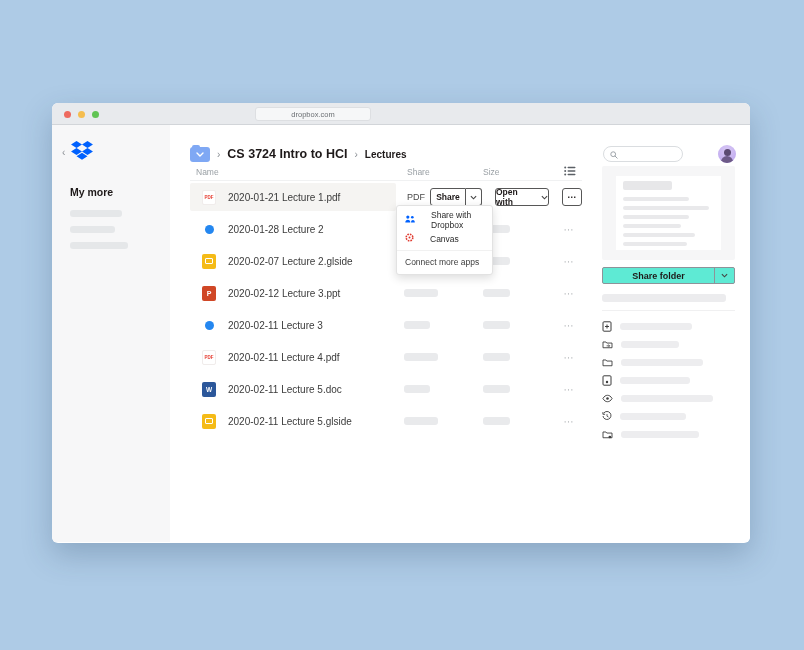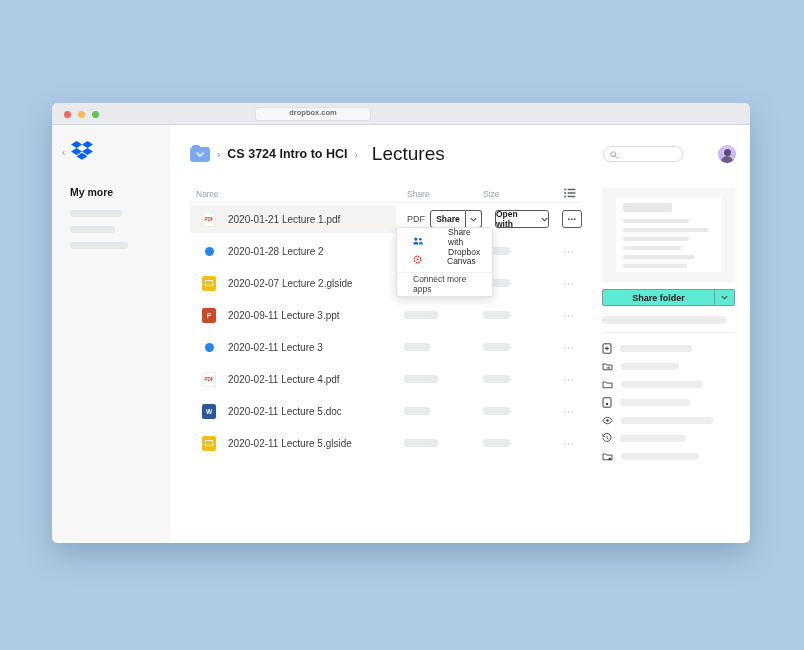--- a/index.html
+++ b/index.html
@@ -10,21 +10,21 @@
     background:#fff; border-radius:6px; overflow:hidden;
     box-shadow:0 12px 30px rgba(30,60,90,.25); }
 
   
   .chrome { height:22px; background:#e8eaed; border-bottom:1px solid #d2d5d9; position:relative; }
   .traffic { position:absolute; left:12px; top:7.5px; display:flex; gap:7px; }
   .traffic span { width:7px; height:7px; border-radius:50%; display:block; }
   .t-red{ background:#ee6a5f; } .t-yellow{ background:#f5bd4f; } .t-green{ background:#61c454; }
   .url-pill { position:absolute; left:203px; top:4px; width:116px; height:14px;
     background:#f6f7f8; border:1px solid #dddfe2; border-radius:3px;
-    font-size:7.5px; color:#6b6f73; display:flex; justify-content:center;font-weight:bold; }
+    font-size:7.5px; color:#6b6f73; display:flex; align-items:center; justify-content:center; }
 
   .body { display:flex; height:417px; }
 
   
   .sidebar { width:118px; background:#f7f7f8; position:relative; flex:none; }
   .sb-top { padding:16px 0 0 10px; display:flex; align-items:center; gap:6px; }
   .sb-back { color:#8a8f94; font-size:10px; line-height:1; cursor:default; }
   .sb-myfiles { margin:22px 0 0 18px; font-size:10.5px; font-weight:700; color:#1e1919; }
   .sb-bars { margin:12px 0 0 18px; display:flex; flex-direction:column; gap:9px; }
   .sb-bar { height:7px; background:#e5e7e9; border-radius:3px; }
@@ -36,31 +36,31 @@
 
   
   .main { flex:1; background:#fff; padding:0 14px 0 20px; position:relative; }
   .main-header { margin-top:20px; height:18px; display:flex; align-items:center; }
   .crumb-folder { width:20px; height:15px; background:#7fa8f4; border-radius:3px;
     display:flex; align-items:center; justify-content:center; position:relative; }
   .crumb-folder::before { content:""; position:absolute; top:-2px; left:2px; width:8px; height:3px;
     background:#7fa8f4; border-radius:2px 2px 0 0; }
   .crumb-sep { color:#8a8f94; font-size:10px; margin:0 7px; }
   .crumb-a { font-size:12.5px; font-weight:700; color:#1e1919; }
-  .crumb-b { font-size:19px; font-weight:400; color:#1e1919;margin-left:7px; }
+  .crumb-b { font-size:10px; font-weight:700; color:#1e1919; }
   .spacer { flex:1; }
   .search-pill { width:80px; height:16px; border:1px solid #dadde0; border-radius:9px;
     display:flex; align-items:center; padding-left:6px; background:#fff; }
   .avatar { width:18px; height:18px; border-radius:50%; margin-left:35px; overflow:hidden;
     background:radial-gradient(circle at 50% 30%, #d9c9f5 0%, #c3aef0 70%); position:relative; }
   .avatar::before { content:""; position:absolute; left:5.5px; top:3.5px; width:7px; height:7px; border-radius:50%; background:#5b4a72; }
   .avatar::after { content:""; position:absolute; left:3px; top:11px; width:12px; height:8px; border-radius:6px 6px 0 0; background:#6d5a88; }
 
   
-  .content-row { display:flex; margin-top:22px; }
+  .content-row { display:flex; }
   .files { width:392px; position:relative; flex:none; }
   .thead { height:18px; display:flex; align-items:center; font-size:8.5px; color:#9aa0a5;
     border-bottom:1px solid #f0f1f2; position:relative; }
   .th-name { margin-left:6px; } .th-type { position:absolute; left:217px; } .th-size { position:absolute; left:293px; }
   .view-icon { position:absolute; right:6px; top:3px; }
 
   .frow { height:32px; display:flex; align-items:center; position:relative; }
   .frow.selected::before { content:""; position:absolute; left:0; top:2px; bottom:2px; width:206px;
     background:#f5f4f2; border-radius:2px; }
   .ficon-cell { width:22px; margin-left:8px; display:flex; justify-content:center; position:relative; z-index:1; }
@@ -77,21 +77,21 @@
     font-size:8.5px; font-weight:700; color:#1e1919; display:flex; align-items:center; justify-content:center; }
   .btn-share-group { display:flex; height:18px; }
   .btn-share { width:36px; border-radius:3px 0 0 3px; }
   .btn-share-caret { width:16px; border-left:none; border-radius:0 3px 3px 0; }
   .btn-open { width:54px; gap:4px; }
   .btn-more { width:20px; font-size:9px; letter-spacing:.5px; }
 
   
   .dropdown { position:absolute; left:206px; top:42px; width:97px; background:#fff;
     border:1px solid #e2e2e2; border-radius:3px; box-shadow:0 3px 10px rgba(0,0,0,.14); z-index:5; padding:4px 0; }
-  .dd-item { height:19px; display:flex; align-items:center; padding:0 16px; gap:25px; font-size:8.5px; color:#2b2b2b; }
+  .dd-item { height:19px; display:flex; align-items:center; padding:0 8px; gap:16px; font-size:8.5px; color:#2b2b2b; }
   .dd-item.last { border-top:1px solid #f1f1f1; margin-top:2px; padding-top:3px; height:20px; color:#3c3c3c; }
 
   
   .rpanel { width:133px; margin-left:20px; margin-top:3px; flex:none; }
   .preview-card { height:94px; background:#f6f6f7; border-radius:2px; padding:10px 14px; }
   .preview-inner { background:#fff; height:100%; padding:5px 7px; }
   .pv-head { width:49px; height:9px; background:#e7e7e9; border-radius:2px; margin-bottom:7px; }
   .pv-line { height:4px; background:#e9e9eb; border-radius:2px; margin-top:5px; }
   .pv1{width:66px;} .pv2{width:86px;} .pv3{width:66px;} .pv4{width:58px;} .pv5{width:72px;} .pv6{width:64px;}
 
@@ -238,21 +238,21 @@
               </span>
             <span class="fname">2020-02-07 Lecture 2.glside</span>
             <span class="bar ftype-bar"></span>
             <span class="bar fsize-bar"></span>
             <span class="fmore">⋯</span>
           </div>
           <div class="frow">
             <span class="ficon-cell">
                 <span class="fi fi-ppt">P</span>
               </span>
-            <span class="fname">2020-09-11 Lecture 3.ppt</span>
+            <span class="fname">2020-02-12 Lecture 3.ppt</span>
             <span class="bar ftype-bar"></span>
             <span class="bar fsize-bar"></span>
             <span class="fmore">⋯</span>
           </div>
           <div class="frow">
             <span class="ficon-cell">
                 <span class="fi fi-paper">
                   <i></i>
                 </span>
               </span>

